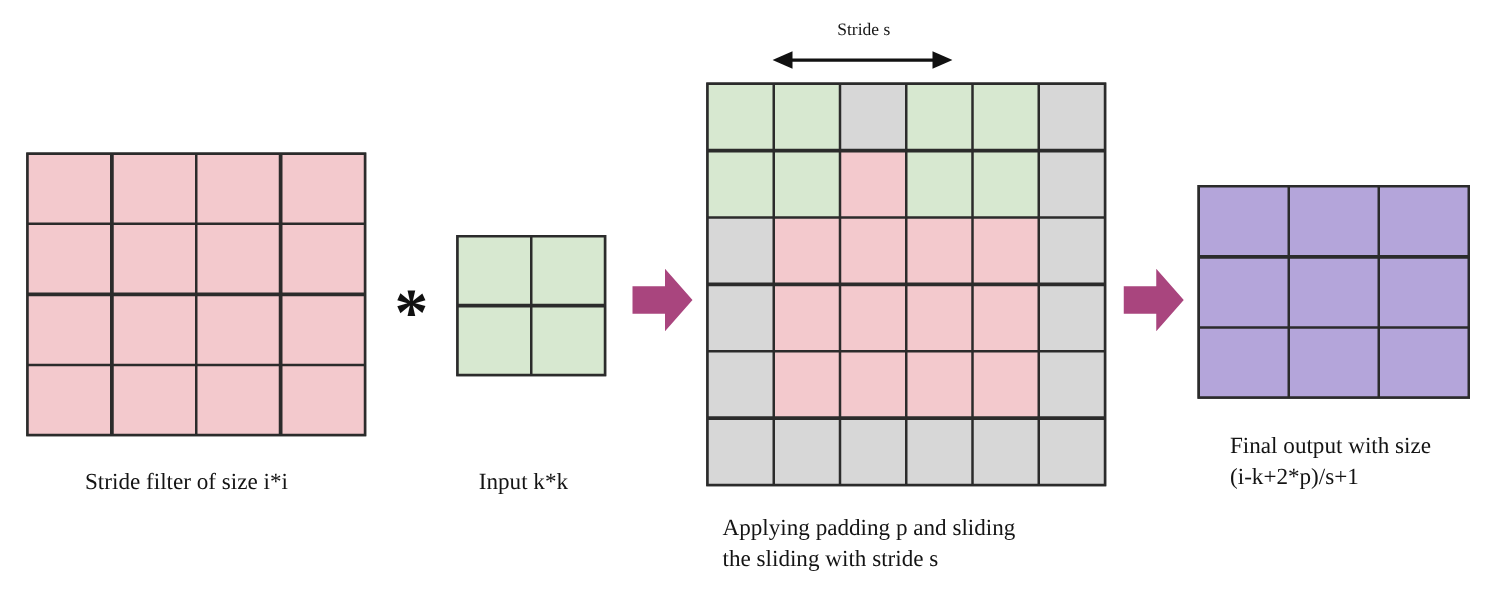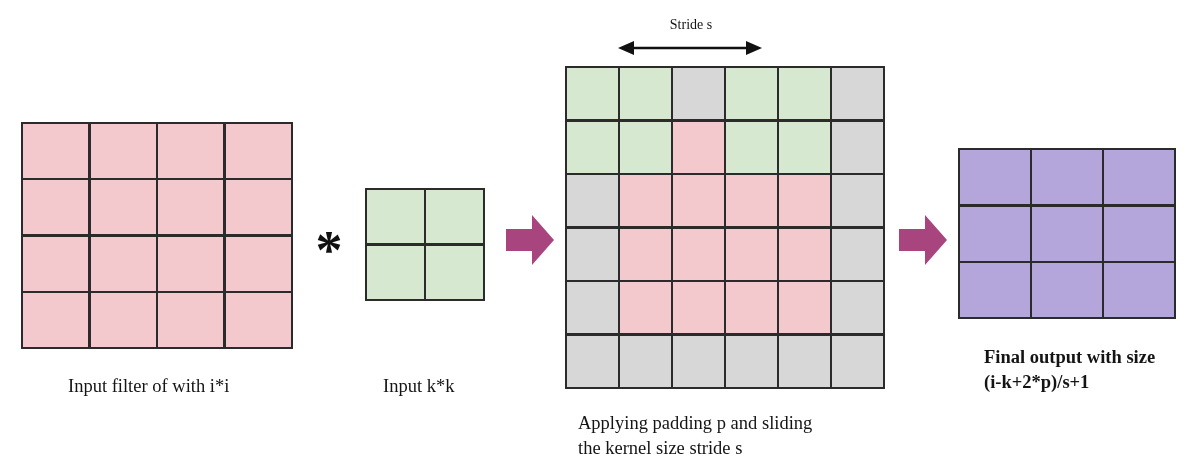--- a/index.html
+++ b/index.html
@@ -108,21 +108,21 @@
   .caption {
     position: absolute;
     font-size: 18.5px;
     line-height: 25px;
     color: #141414;
     white-space: pre-line;
   }
   #caption-input  { left: 68px;  top: 374px; }
   #caption-kernel { left: 383px; top: 374px; }
   #caption-padded { left: 578px; top: 411px; }
-  #caption-output { left: 984px; top: 345px; font-weight: bold; }
+  #caption-output { left: 984px; top: 345px; }
 </style>
 </head>
 <body>
 
 <div id="canvas">
 
   <div class="grid" id="input-grid">
       <div class="cell" style="background: rgb(243, 201, 205);"></div>
       <div class="cell" style="background: rgb(243, 201, 205);"></div>
       <div class="cell" style="background: rgb(243, 201, 205);"></div>
@@ -134,21 +134,21 @@
       <div class="cell" style="background: rgb(243, 201, 205);"></div>
       <div class="cell" style="background: rgb(243, 201, 205);"></div>
       <div class="cell" style="background: rgb(243, 201, 205);"></div>
       <div class="cell" style="background: rgb(243, 201, 205);"></div>
       <div class="cell" style="background: rgb(243, 201, 205);"></div>
       <div class="cell" style="background: rgb(243, 201, 205);"></div>
       <div class="cell" style="background: rgb(243, 201, 205);"></div>
       <div class="cell" style="background: rgb(243, 201, 205);"></div>
     </div>
 
-  <div class="caption" id="caption-input">Input filter of with i*i</div>
+  <div class="caption" id="caption-input">Stride filter of size i*i</div>
 
   <div id="conv-operator">*</div>
 
   <div class="grid" id="kernel-grid">
       <div class="cell" style="background: rgb(215, 232, 208);"></div>
       <div class="cell" style="background: rgb(215, 232, 208);"></div>
       <div class="cell" style="background: rgb(215, 232, 208);"></div>
       <div class="cell" style="background: rgb(215, 232, 208);"></div>
     </div>
 
@@ -204,21 +204,21 @@
       <div class="cell" style="background: rgb(215, 215, 215);"></div>
       <div class="cell" style="background: rgb(215, 215, 215);"></div>
       <div class="cell" style="background: rgb(215, 215, 215);"></div>
       <div class="cell" style="background: rgb(215, 215, 215);"></div>
       <div class="cell" style="background: rgb(215, 215, 215);"></div>
       <div class="cell" style="background: rgb(215, 215, 215);"></div>
       <div class="cell" style="background: rgb(215, 215, 215);"></div>
     </div>
 
   <div class="caption" id="caption-padded">Applying padding p and sliding
-the kernel size stride s</div>
+the sliding with stride s</div>
 
   <div class="block-arrow" id="arrow-to-output">
     <svg viewBox="0 0 52 56" width="52" height="56" aria-hidden="true">
       <polygon points="2,17 28,17 28,3 50,28 28,53 28,39 2,39" fill="#a9457e"></polygon>
     </svg>
   </div>
 
   <div class="grid" id="output-grid">
       <div class="cell" style="background: rgb(180, 165, 218);"></div>
       <div class="cell" style="background: rgb(180, 165, 218);"></div>

